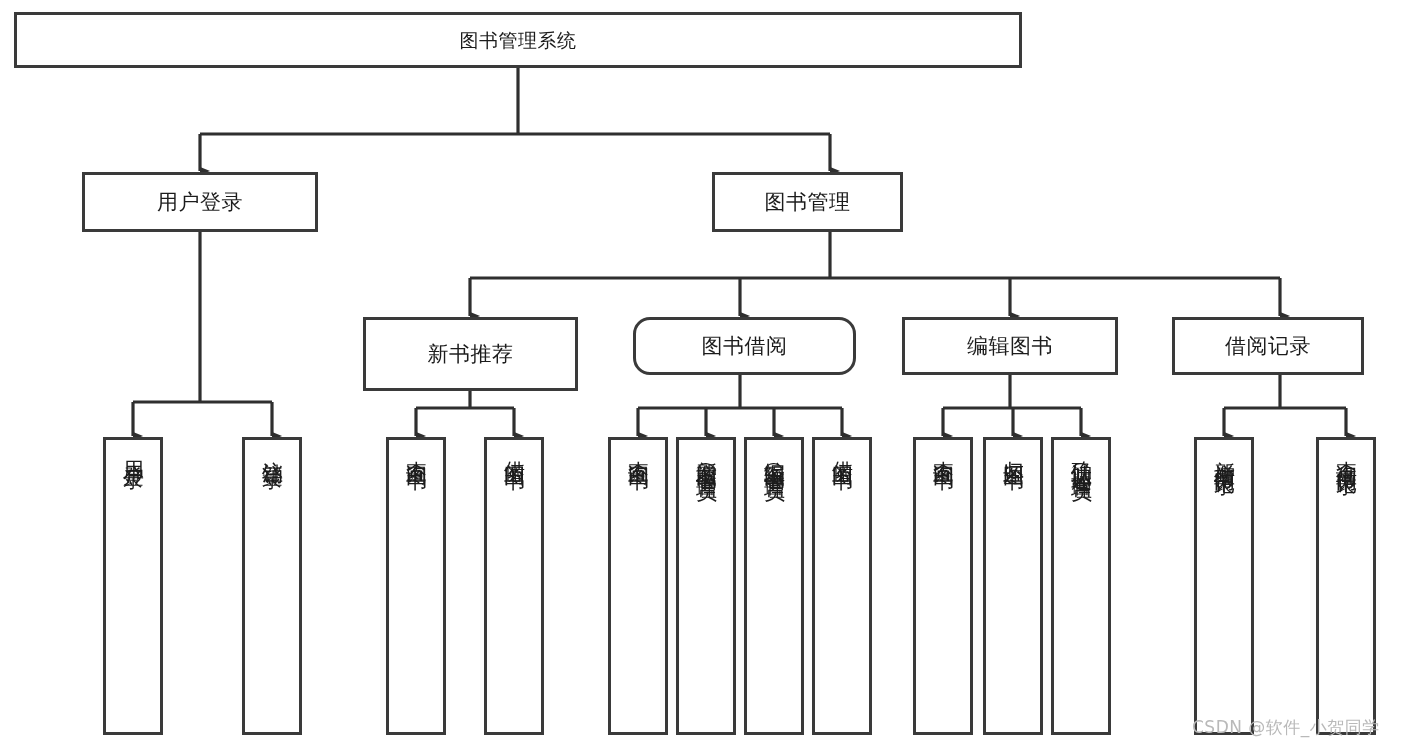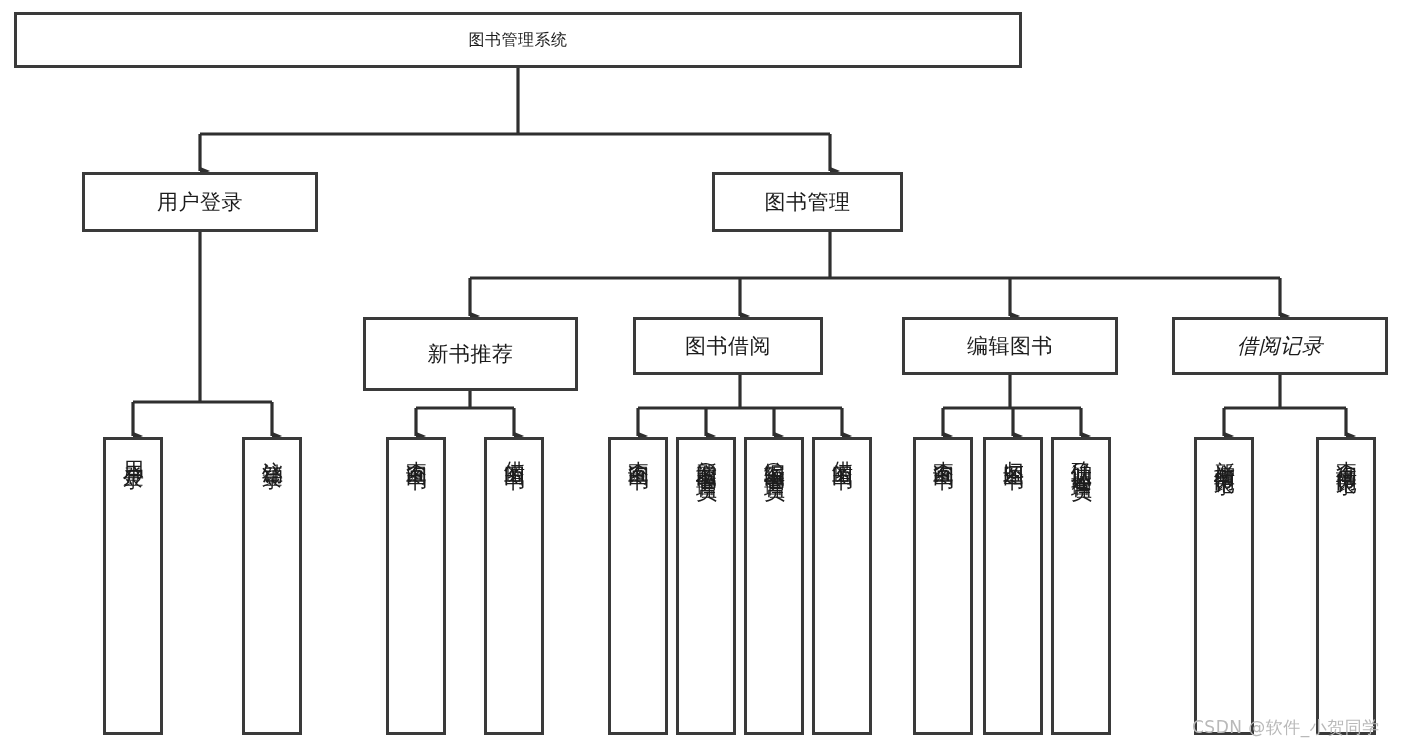--- a/index.html
+++ b/index.html
@@ -49,21 +49,21 @@
     text-orientation: upright;
     letter-spacing: 3px;
     font-size: 21px;
   }
   .node-box.vertical {
     align-items: flex-start;
     justify-content: center;
     padding-top: 4px;
   }
   .node-box.root .node-label {
-    font-size: 16px;
+    font-size: 19px;
   }
   .watermark {
     position: absolute;
     font-size: 17px;
     color: #b9b9b9;
     white-space: nowrap;
     letter-spacing: 0.5px;
     pointer-events: none;
   }
 </style>
@@ -121,27 +121,27 @@
       </div>
       <div class="node-box" style="left: 82px; top: 172px; width: 236px; height: 60px;">
         <span class="node-label">用户登录</span>
       </div>
       <div class="node-box" style="left: 712px; top: 172px; width: 191px; height: 60px;">
         <span class="node-label">图书管理</span>
       </div>
       <div class="node-box" style="left: 363px; top: 317px; width: 215px; height: 74px;">
         <span class="node-label">新书推荐</span>
       </div>
-      <div class="node-box" style="left: 633px; top: 317px; width: 190px; height: 58px;">
+      <div class="node-box" style="left: 633px; top: 317px; width: 223px; height: 58px; border-radius: 17px;">
         <span class="node-label">图书借阅</span>
       </div>
       <div class="node-box" style="left: 902px; top: 317px; width: 216px; height: 58px;">
         <span class="node-label">编辑图书</span>
       </div>
-      <div class="node-box" style="left: 1172px; top: 317px; width: 216px; height: 58px; font-style: italic;">
+      <div class="node-box" style="left: 1172px; top: 317px; width: 192px; height: 58px;">
         <span class="node-label">借阅记录</span>
       </div>
       <div class="node-box vertical" style="left: 103px; top: 437px; width: 60px; height: 298px;">
         <span class="node-label">用户登录</span>
       </div>
       <div class="node-box vertical" style="left: 242px; top: 437px; width: 60px; height: 298px;">
         <span class="node-label">注销登录</span>
       </div>
       <div class="node-box vertical" style="left: 386px; top: 437px; width: 60px; height: 298px;">
         <span class="node-label">查询图书</span>

